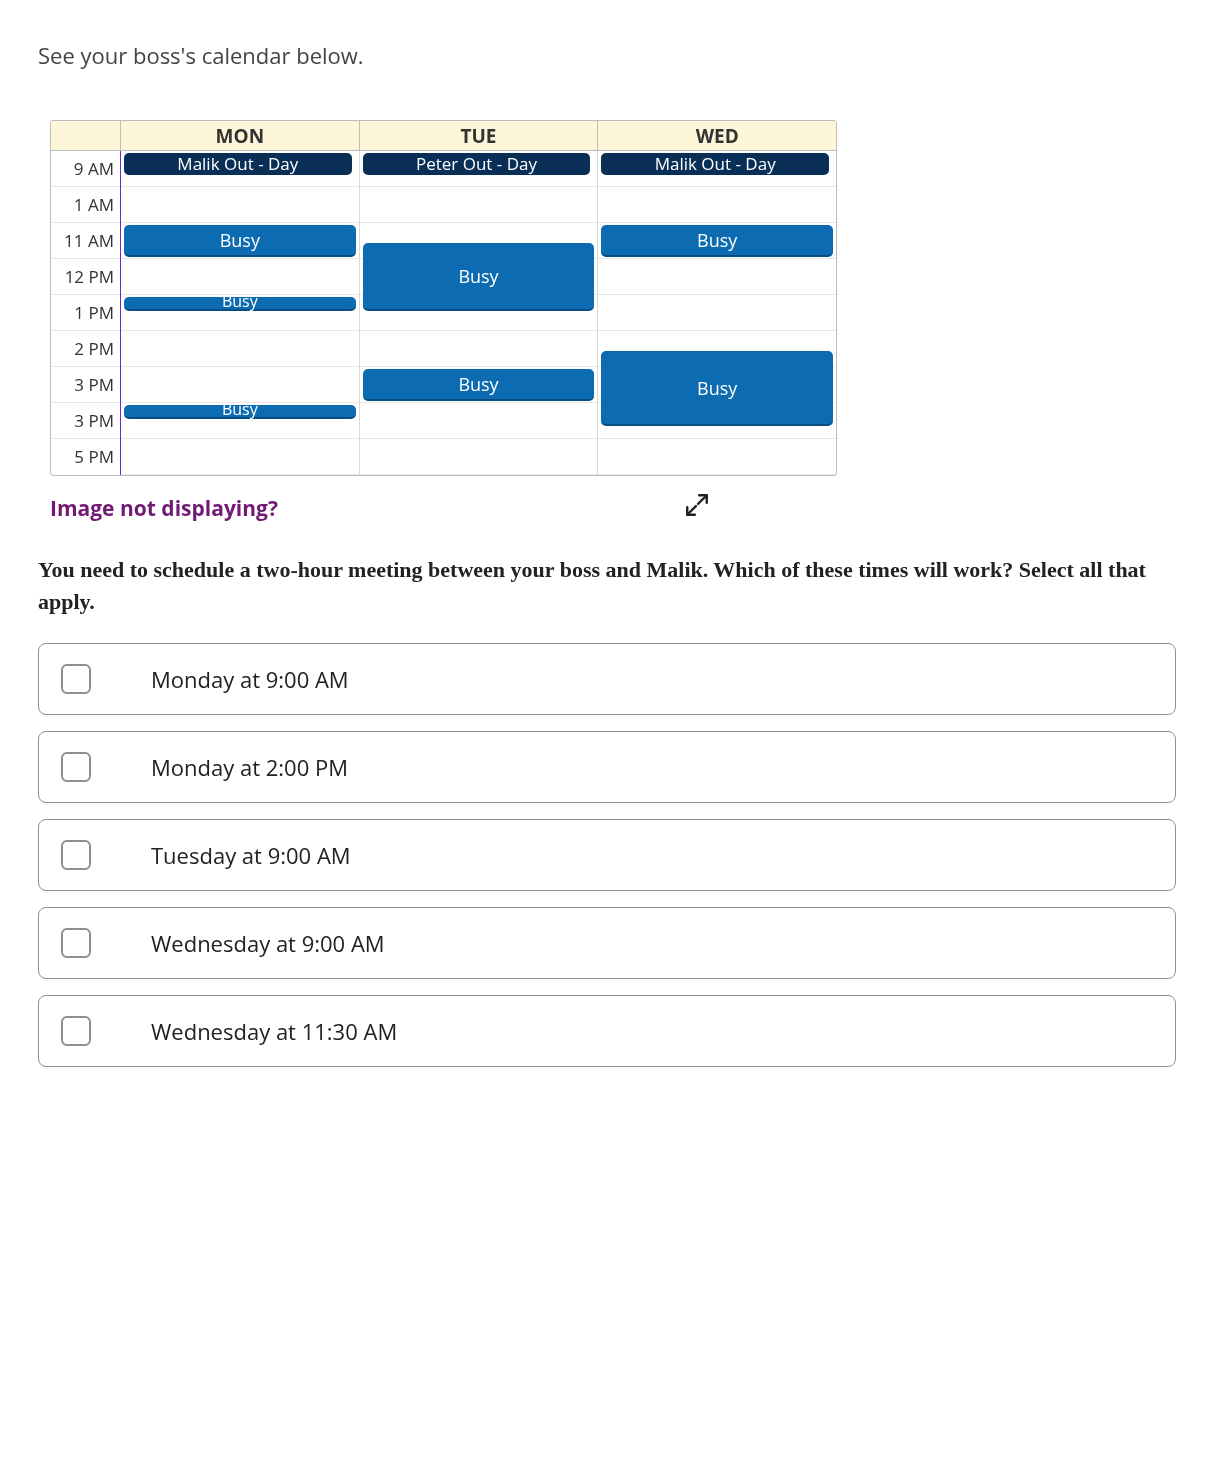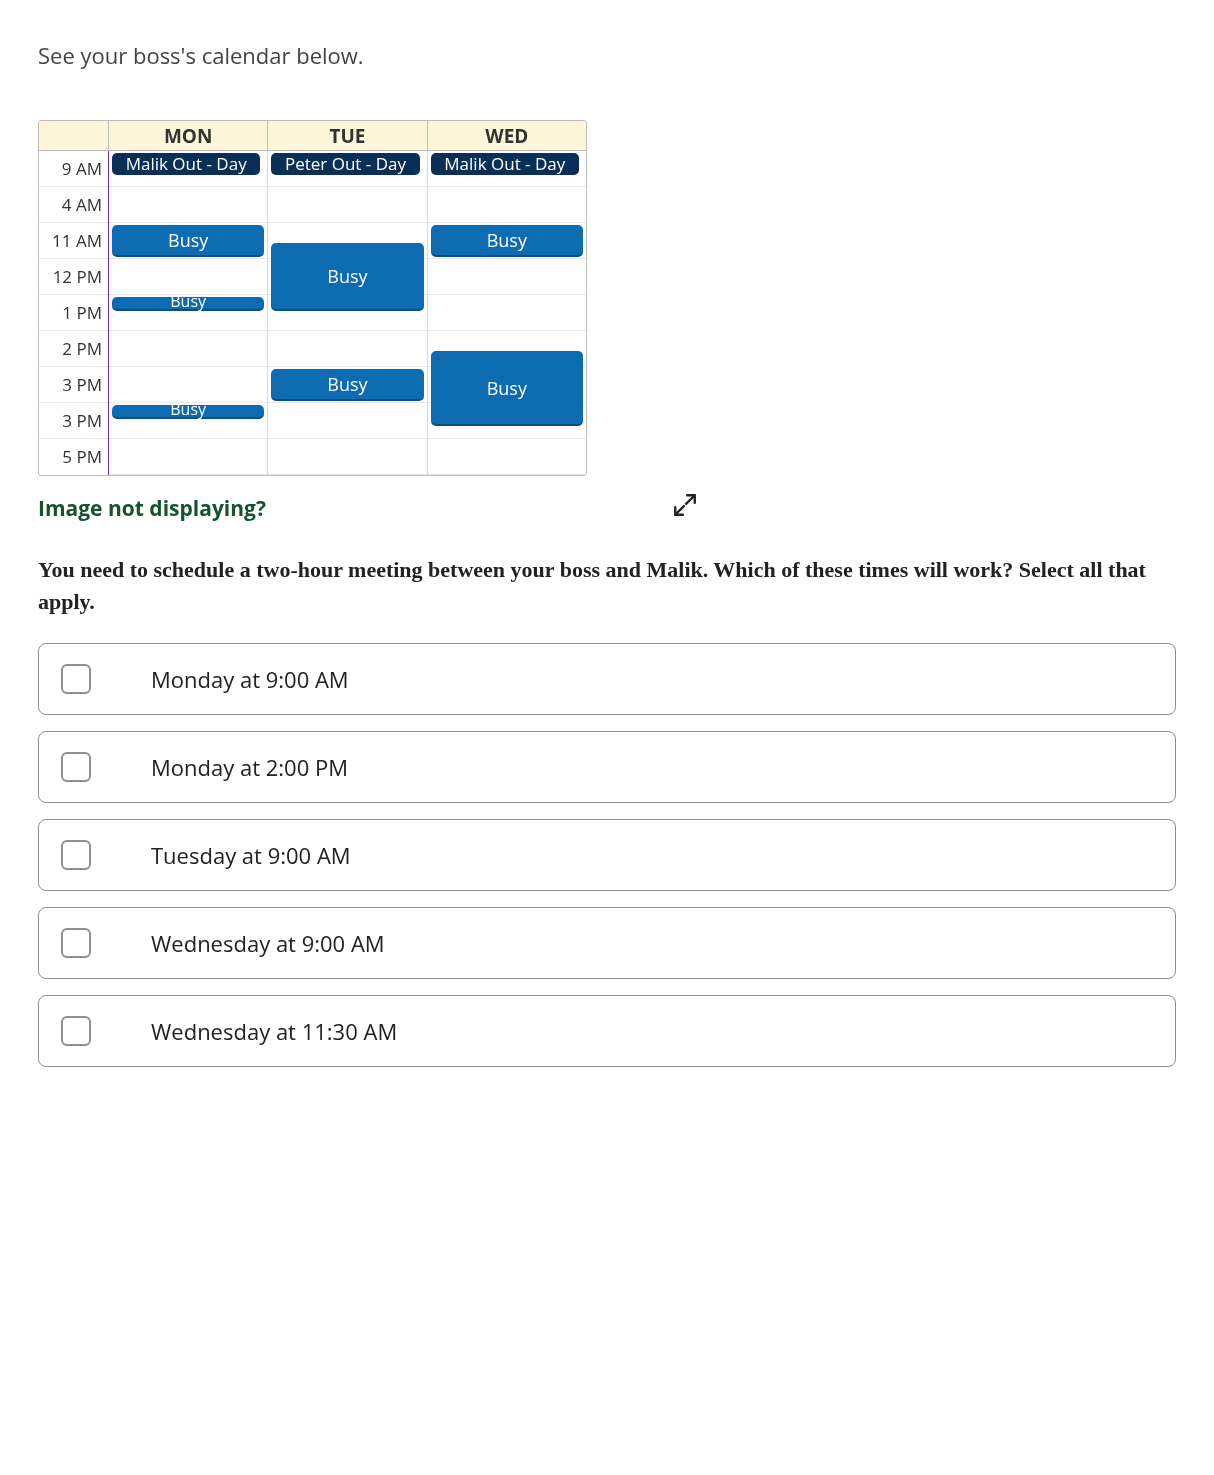--- a/index.html
+++ b/index.html
@@ -14,21 +14,21 @@
   .intro { color: #444; margin-bottom: 50px; }
   .question {
     font-weight: 700;
     color: #222;
     margin: 30px 0 25px 0;
     line-height: 1.45;
     font-family: Liberation Serif, serif;
   }
 
   
-  .cal-wrap { width: 549px; }
+  .cal-wrap { width: 787px; margin-left: 12px; }
   .cal {
     border: 1px solid #bdbdbd;
     border-radius: 3px;
     overflow: hidden;
     position: relative;
   }
   .cal-head {
     display: flex;
     background: #fdf6d8;
     border-bottom: 1px solid #bdbdbd;
@@ -102,21 +102,21 @@
   .event.slim { font-size: 16px; align-items: flex-end; padding-bottom: 0; line-height: 1; }
 
   .cal-footer {
     display: flex;
     justify-content: space-between;
     align-items: center;
     width: 660px;
     margin-top: 16px;
   }
   .img-fallback {
-    color: #14532d;
+    color: #701a75;
     font-weight: 700;
     font-size: 21px;
     cursor: pointer;
   }
   .expand-icon { width: 26px; height: 26px; cursor: pointer; }
 
   
   .answer {
     border: 1px solid #8f8f8f;
     border-radius: 8px;
@@ -147,21 +147,21 @@
     <div class="cal-head">
       <div class="time-col-head"></div>
       <div id="day-headers" style="display: contents;"></div>
     <div class="day-head">MON</div>
         <div class="day-head">TUE</div>
         <div class="day-head">WED</div>
       </div>
     <div class="cal-body">
       <div class="time-col" id="time-col">
           <div class="time-label">9 AM</div>
-          <div class="time-label">4 AM</div>
+          <div class="time-label">1 AM</div>
           <div class="time-label">11 AM</div>
           <div class="time-label">12 PM</div>
           <div class="time-label">1 PM</div>
           <div class="time-label">2 PM</div>
           <div class="time-label">3 PM</div>
           <div class="time-label">3 PM</div>
           <div class="time-label">5 PM</div>
         </div>
       <div class="days" id="days">
           <div class="day-col">

